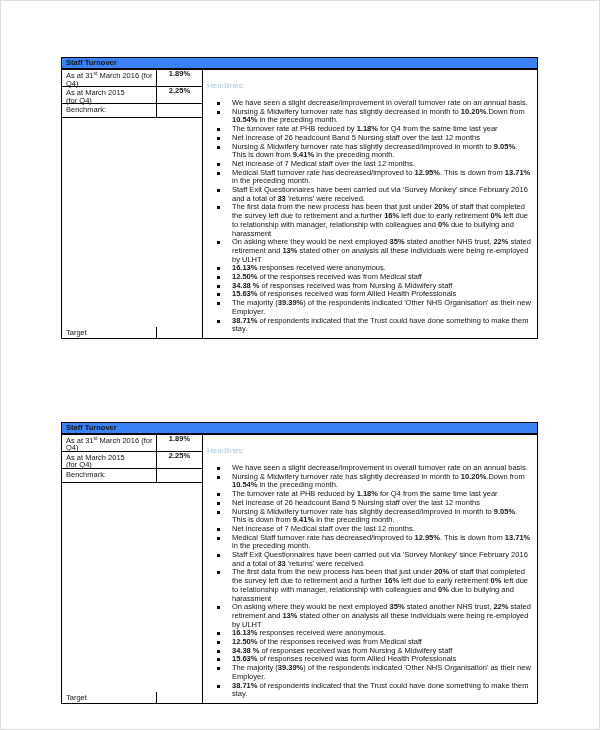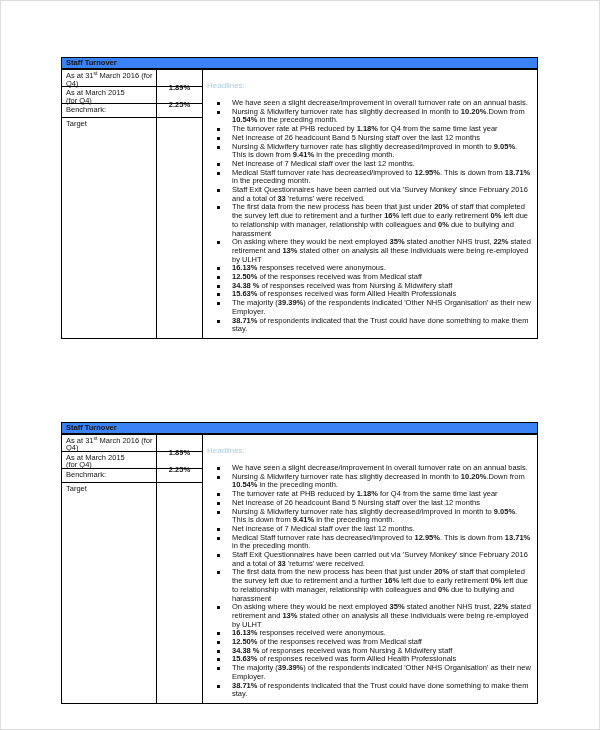--- a/index.html
+++ b/index.html
@@ -38,32 +38,32 @@
   .tbl-body { display: flex; align-items: stretch; }
   .left-rows {
     width: 140px; flex: none;
     display: flex; flex-direction: column;
     border-right: 1px solid #000;
   }
   .t-row { display: flex; border-bottom: 1px solid #000; box-sizing: border-box; }
   .t-row.row-0 { height: 17px; }
   .t-row.row-1 { height: 17px; justify-content: flex-end; }
   .t-row.row-2 { height: 14px; }
-  .t-row.row-3 { flex: 1; border-bottom: none; }
+  .t-row.row-3 { flex: 1; border-bottom: none; align-items: flex-end; }
   .row-label {
     width: 95px; flex: none;
     box-sizing: border-box;
     border-right: 1px solid #000;
     padding: 2px 3px 1px 4px;
     font-size: 7.5px; line-height: 7.5px;
   }
   .row-value {
     flex: 1;
     text-align: center;
-    padding-top: 14px;
+    padding-top: 0;
     font-weight: bold;
     font-size: 7.5px; line-height: 8px;
   }
   sup { font-size: 5px; line-height: 0; }
   .headlines-cell {
     flex: 1;
     padding: 3px 3px 3px 4px;
     box-sizing: border-box;
   }
   .headlines-title {

